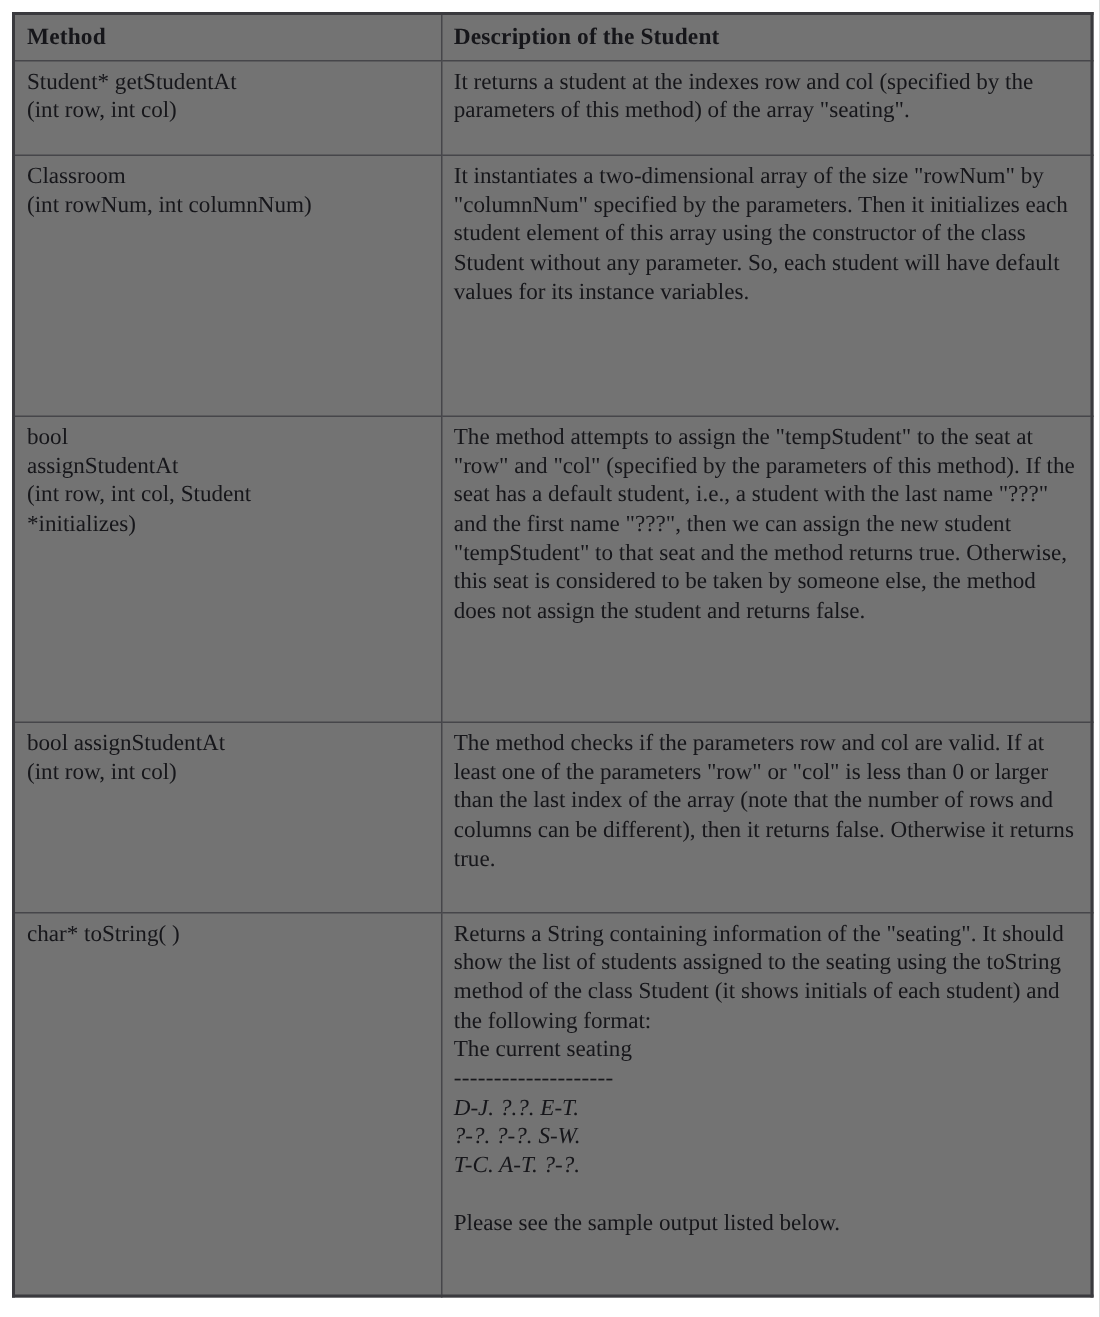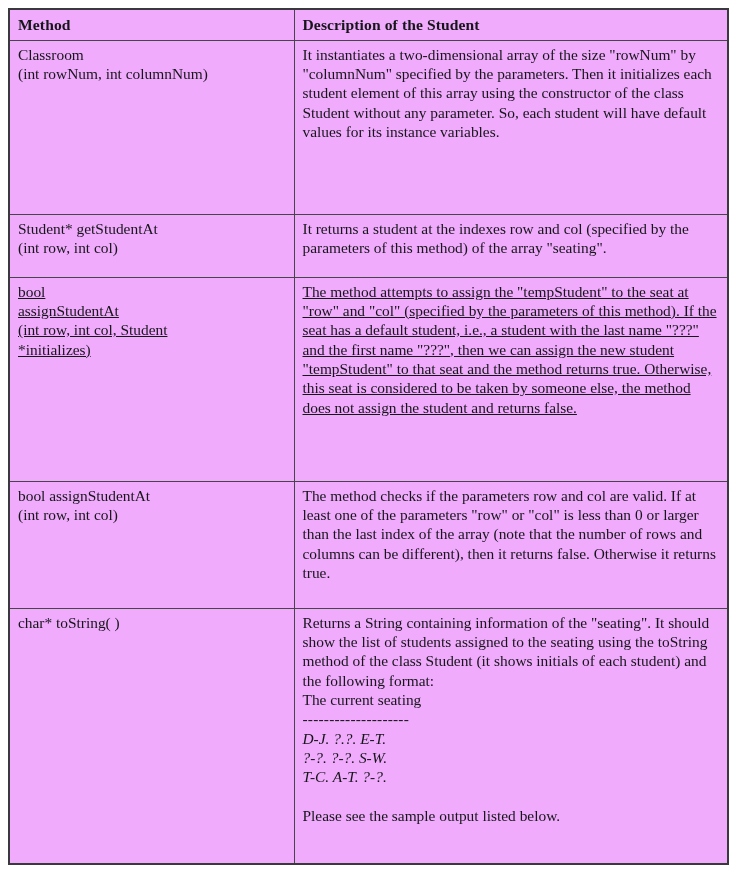--- a/index.html
+++ b/index.html
@@ -21,21 +21,21 @@
     height: 878px;
     box-sizing: border-box;
     padding: 8px 6px 0 8px;
   }
 
   table.spec-table {
     width: 719px;
     border-collapse: collapse;
     table-layout: fixed;
     border: 2px solid #3a3a3e;
-    background: #f0abfc;
+    background: #737373;
   }
 
   table.spec-table col.col-method { width: 285px; }
   table.spec-table col.col-desc { width: 434px; }
 
   table.spec-table th,
   table.spec-table td {
     border: 1px solid #46464a;
     vertical-align: top;
     text-align: left;
@@ -78,21 +78,21 @@
   }
 
   .spacer-line {
     display: block;
     height: 19px;
   }
 
   
   tr[data-row="classroom"] td { height: 165px; }
   tr[data-row="get-student-at"] td { height: 54px; }
-  tr[data-row="assign-student-at"] td { height: 195px; text-decoration: underline; }
+  tr[data-row="assign-student-at"] td { height: 195px; }
   tr[data-row="check-boundaries"] td { height: 118px; }
   tr[data-row="to-string"] td { height: 246px; }
 </style>
 </head>
 <body>
 
 <div class="page">
 
   <table class="spec-table">
     <colgroup>
@@ -102,37 +102,37 @@
 
     <thead>
       <tr>
         <th>Method</th>
         <th>Description of the Student</th>
       </tr>
     </thead>
 
     <tbody>
 
+      <tr data-row="get-student-at">
+        <td>
+          <span class="cell-line">Student* getStudentAt</span>
+          <span class="cell-line">(int row, int col)</span>
+        </td>
+        <td>
+          <span class="desc-body">It returns a student at the indexes row and col (specified by the parameters of this method) of the array "seating".</span>
+        </td>
+      </tr>
+
       <tr data-row="classroom">
         <td>
           <span class="cell-line">Classroom</span>
           <span class="cell-line">(int rowNum, int columnNum)</span>
         </td>
         <td>
           <span class="desc-body">It instantiates a two-dimensional array of the size "rowNum" by "columnNum" specified by the parameters. Then it initializes each student element of this array using the constructor of the class Student without any parameter. So, each student will have default values for its instance variables.</span>
-        </td>
-      </tr>
-
-      <tr data-row="get-student-at">
-        <td>
-          <span class="cell-line">Student* getStudentAt</span>
-          <span class="cell-line">(int row, int col)</span>
-        </td>
-        <td>
-          <span class="desc-body">It returns a student at the indexes row and col (specified by the parameters of this method) of the array "seating".</span>
         </td>
       </tr>
 
       <tr data-row="assign-student-at">
         <td>
           <span class="cell-line">bool</span>
           <span class="cell-line">assignStudentAt</span>
           <span class="cell-line">(int row, int col, Student</span>
           <span class="cell-line">*initializes)</span>
         </td>

